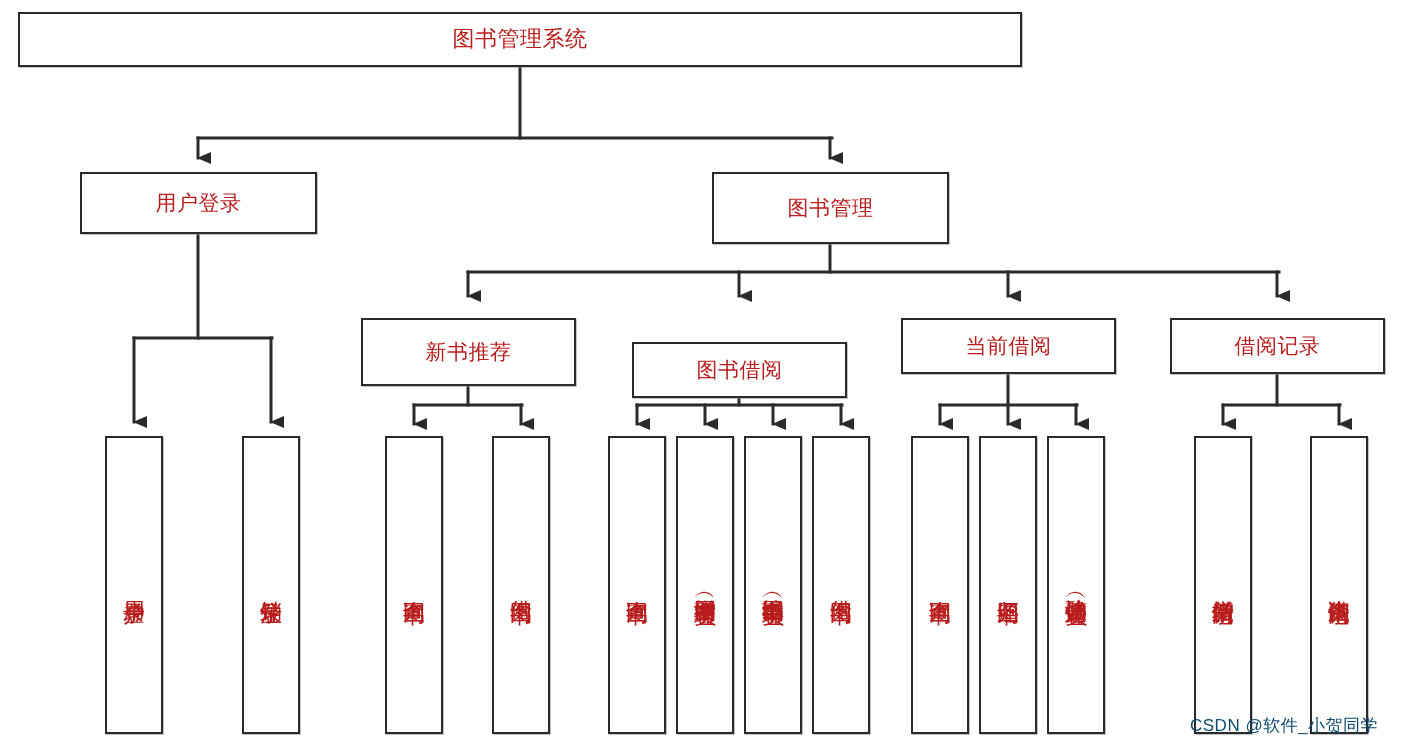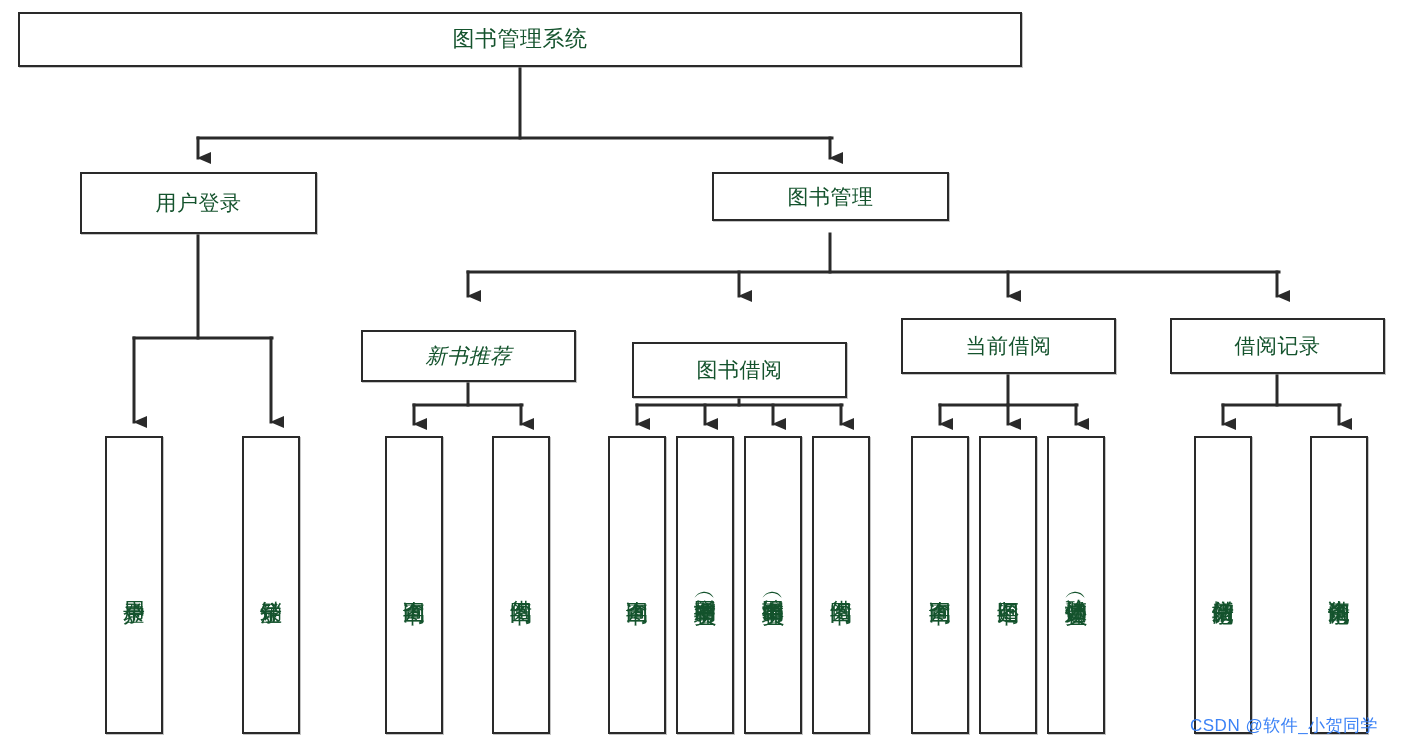--- a/index.html
+++ b/index.html
@@ -27,21 +27,21 @@
     pointer-events: none;
   }
   .node {
     position: absolute;
     box-sizing: border-box;
     border: 2px solid #2a2a2a;
     background: #ffffff;
     display: flex;
     align-items: center;
     justify-content: center;
-    color: #14532d;
+    color: #b91c1c;
     box-shadow: 1px 1px 0 rgba(150,150,150,0.55);
   }
   .node .label {
     display: block;
     text-align: center;
     line-height: 1.22;
     letter-spacing: 0.5px;
   }
   
   .node.h .label {
@@ -63,21 +63,21 @@
     font-size: 22px;
     line-height: 1.08;
     letter-spacing: 1px;
     max-height: 100%;
   }
   #watermark {
     position: absolute;
     left: 1190px;
     top: 714px;
     font-size: 17px;
-    color: #3b82f6;
+    color: #0c4a6e;
     white-space: nowrap;
     letter-spacing: 0.5px;
     font-family: "Liberation Sans", "DejaVu Sans", sans-serif;
   }
 </style>
 </head>
 <body>
 
 <div id="diagram">
 
@@ -131,25 +131,25 @@
     </g>
   </svg>
 
   <div class="node h root" style="left:18px; top:12px; width:1004px; height:55px;">
     <span class="label">图书管理系统</span>
   </div>
 
   <div class="node h" style="left:80px; top:172px; width:237px; height:62px;">
     <span class="label">用户登录</span>
   </div>
-  <div class="node h" style="left:712px; top:172px; width:237px; height:49px;">
+  <div class="node h" style="left:712px; top:172px; width:237px; height:72px;">
     <span class="label">图书管理</span>
   </div>
 
-  <div class="node h" style="left:361px; top:330px; width:215px; height:52px;font-style:italic;">
+  <div class="node h" style="left:361px; top:318px; width:215px; height:68px;">
     <span class="label">新书推荐</span>
   </div>
   <div class="node h" style="left:632px; top:318px; width:215px; height:56px;margin-top:24px;">
     <span class="label">图书借阅</span>
   </div>
   <div class="node h" style="left:1170px; top:318px; width:215px; height:56px;">
     <span class="label">借阅记录</span>
   </div>
   <div class="node h" style="left:901px; top:318px; width:215px; height:56px;">
     <span class="label">当前借阅</span>

